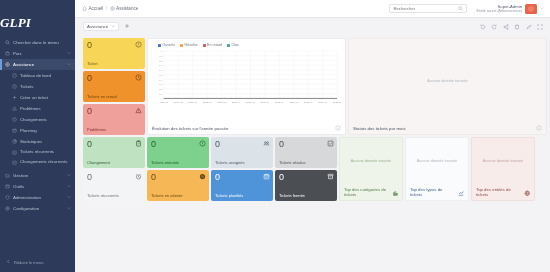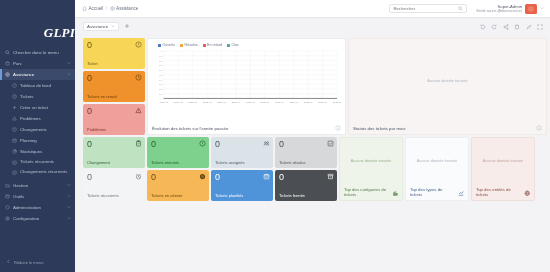--- a/index.html
+++ b/index.html
@@ -15,22 +15,22 @@
   .sidebar {
     width: 75px; height: 272px;
     background: #2b3category; 
     background: #2e3a59;
     color: #c2c9d6;
     position: relative;
     flex-shrink: 0;
     display: flex; flex-direction: column;
   }
   .logo {
-    padding: 23px 0 6px 0;
-    text-align: right;
+    padding: 13px 0 6px 0;
+    text-align: left;
   }
   .logo-text {
     font-family: "Liberation Serif", serif;
     font-style: italic;
     font-weight: bold;
     font-size: 13px;
     color: #ffffff;
     letter-spacing: .2px;
   }
   .menu { flex: 1; overflow: hidden; }

